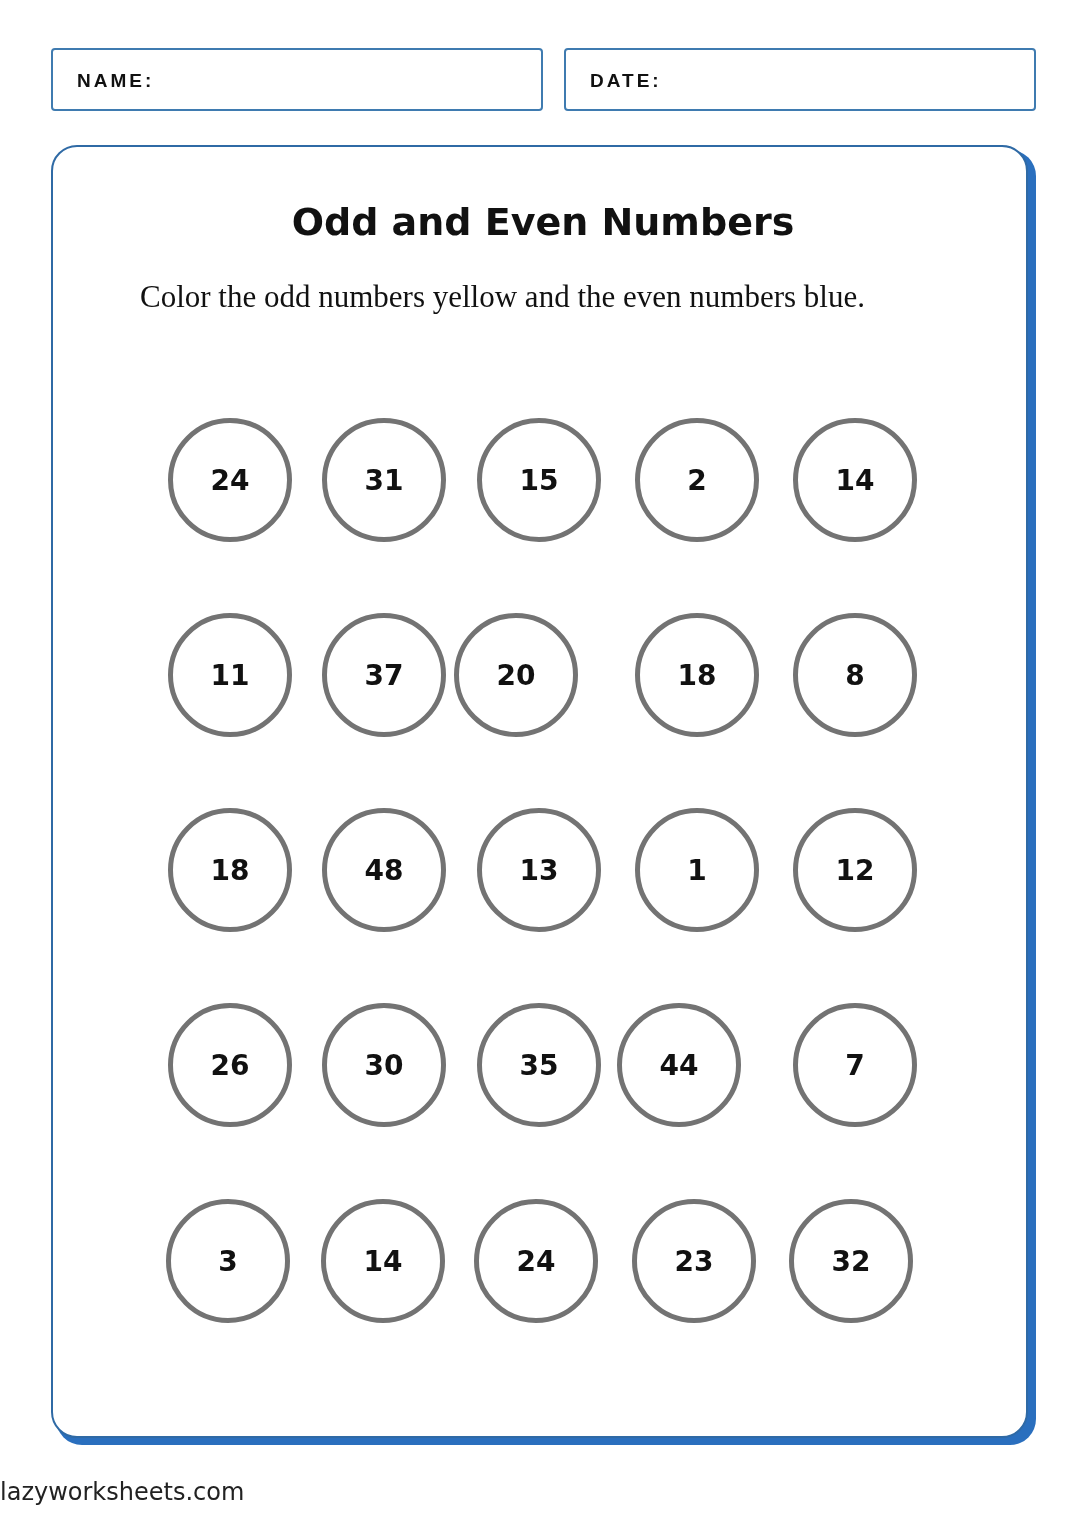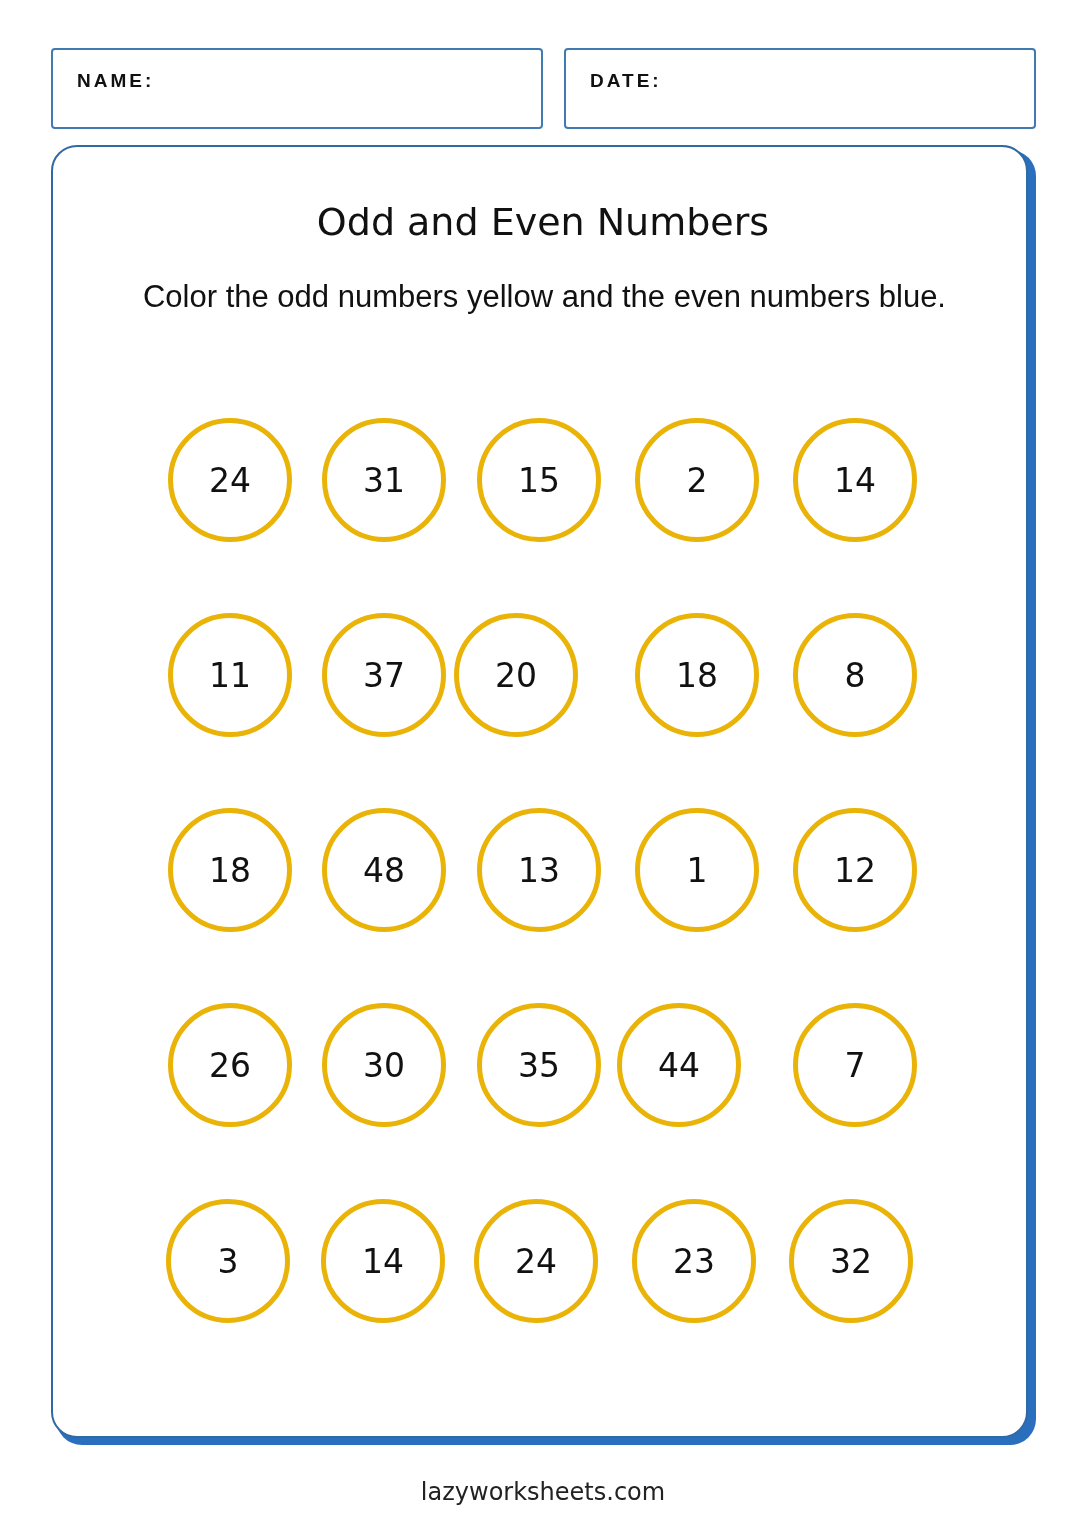--- a/index.html
+++ b/index.html
@@ -1,24 +1,24 @@
 <!DOCTYPE html>
 <html><head>
 <meta charset="utf-8">
 <style>
   html, body { margin:0; padding:0; background:#ffffff; }
   body { width:1086px; height:1536px; position:relative; overflow:hidden; font-family:"DejaVu Sans", sans-serif; }
-  .field { position:absolute; top:48px; height:81px; border:2px solid #3f7bb0; border-radius:4px; box-sizing:border-box; }
+  .field { position:absolute; top:48px; height:63px; border:2px solid #3f7bb0; border-radius:4px; box-sizing:border-box; }
   .field span { position:absolute; left:24px; top:20px; font-family:"Liberation Sans", sans-serif; font-weight:bold; font-size:19px; letter-spacing:3px; color:#111; }
   .card-shadow { position:absolute; left:56px; top:150px; width:980px; height:1295px; background:#2a6fbe; border-radius:26px; }
   .card { position:absolute; left:51px; top:145px; width:977px; height:1293px; background:#fff; border:2px solid #2f6aa5; border-radius:26px; box-sizing:border-box; }
-  .title { position:absolute; left:0; width:1086px; top:200px; text-align:center; font-family:"DejaVu Sans", sans-serif; font-weight:normal; font-size:38px; color:#111; }
-  .instr { position:absolute; left:140px; width:806px; top:272px; text-align:right; font-family:Liberation Sans, sans-serif; font-size:31px; line-height:49px; color:#111; }
-  .circle { position:absolute; width:124px; height:124px; border:5px solid #eab308; border-radius:50%; box-sizing:border-box; display:flex; align-items:center; justify-content:center; font-family:"DejaVu Sans", sans-serif; font-weight:normal; font-size:33px; color:#111; }
-  .footer { position:absolute; left:0; width:1086px; top:1478px; text-align:center; font-family:"DejaVu Sans", sans-serif; font-size:24px; color:#222; }
+  .title { position:absolute; left:0; width:1086px; top:200px; text-align:center; font-family:"DejaVu Sans", sans-serif; font-weight:bold; font-size:38px; color:#111; }
+  .instr { position:absolute; left:140px; width:806px; top:272px; text-align:left; font-family:Liberation Serif, serif; font-size:31px; line-height:49px; color:#111; }
+  .circle { position:absolute; width:124px; height:124px; border:5px solid #737373; border-radius:50%; box-sizing:border-box; display:flex; align-items:center; justify-content:center; font-family:"DejaVu Sans", sans-serif; font-weight:bold; font-size:28px; color:#111; }
+  .footer { position:absolute; left:0; width:1086px; top:1478px; font-family:"DejaVu Sans", sans-serif; font-size:24px; color:#222; }
 </style>
 </head>
 <body>
 
 <div class="field" style="left:51px; width:492px;">
   <span>NAME:</span>
 </div>
 <div class="field" style="left:564px; width:472px;">
   <span>DATE:</span>
 </div>

